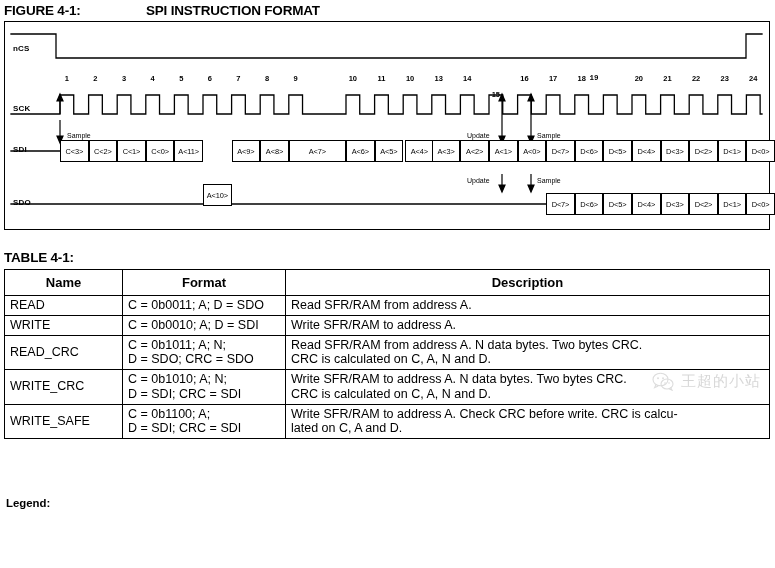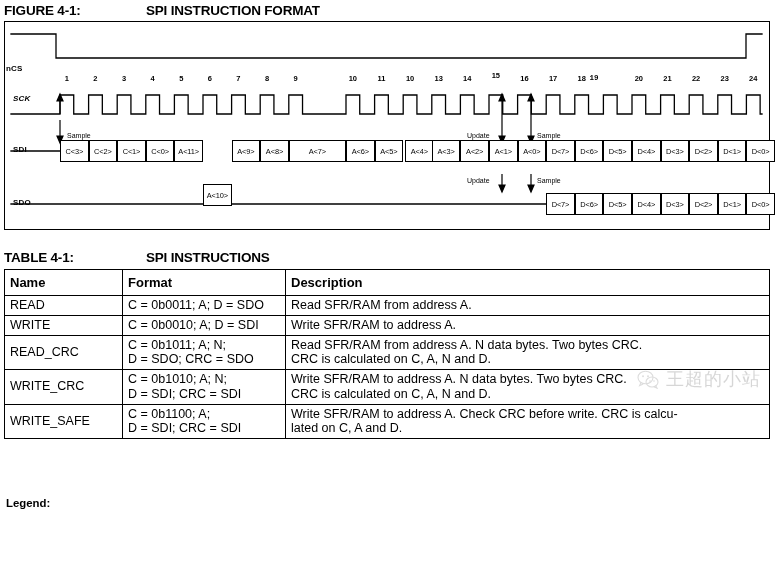--- a/index.html
+++ b/index.html
@@ -81,21 +81,21 @@
     font-size: 12.5px;
   }
   #spi-table th, #spi-table td {
     border: 1.2px solid #000;
     padding: 2px 5px;
     vertical-align: middle;
     line-height: 1.18;
   }
   #spi-table thead th {
     font-weight: bold;
-    text-align: left;
+    text-align: center;
     font-size: 13px;
     height: 26px;
   }
   .c-name  { width: 118px; }
   .c-fmt   { width: 163px; }
   .c-desc  { }
   #spi-table td.cell-name { text-align: left; white-space: nowrap; }
   #spi-table td.cell-fmt  { text-align: left; white-space: pre-line; }
   #spi-table td.cell-desc { text-align: left; white-space: pre-line; }
 
@@ -112,36 +112,36 @@
   #legend-label { font-weight: bold; white-space: nowrap; }
   #legend-text { white-space: pre-line; }
 
   
   #watermark {
     position: absolute;
     right: 14px; bottom: 14px;
     display: flex; align-items: center; gap: 7px;
     opacity: 0.30;
     color: #7b7b7b;
-    font-size: 18px;
+    font-size: 15px;
     letter-spacing: 1px;
   }
 </style>
 </head>
 <body>
 
 <div id="page">
 
   <div class="cap cap-id" style="top:3px;">FIGURE 4-1:</div>
   <div class="cap cap-title" style="top:3px;">SPI INSTRUCTION FORMAT</div>
 
   <div id="fig-frame">
 
-    <div class="sig-label" style="left:1px; top:22px;margin-top:20px;">nCS</div>
-    <div class="sig-label" style="left:8px; top:72px;font-style:italic;">SCK</div>
+    <div class="sig-label" style="left:8px; top:22px;">nCS</div>
+    <div class="sig-label" style="left:8px; top:82px;">SCK</div>
     <div class="sig-label" style="left:8px; top:123px;">SDI</div>
     <div class="sig-label" style="left:8px; top:176px;">SDO</div>
 
     <svg id="wave" width="766" height="207" viewBox="0 0 766 207">
       <g stroke="#000" stroke-width="1.3" fill="none" stroke-linecap="square" stroke-linejoin="miter">
 
         <path d="M 6 12 L 51 12 L 51 36 L 741 36 L 741 12 L 757 12"></path>
 
         <path id="sck-path" d="M 6 92 L 55 92 L 55 73 L 68.728 73 L 68.728 92 L 83.6 92 L 83.6 73 L 97.32799999999999 73 L 97.32799999999999 92 L 112.19999999999999 92 L 112.19999999999999 73 L 125.92799999999998 73 L 125.92799999999998 92 L 140.79999999999998 92 L 140.79999999999998 73 L 154.528 73 L 154.528 92 L 169.39999999999998 92 L 169.39999999999998 73 L 183.128 73 L 183.128 92 L 197.99999999999997 92 L 197.99999999999997 73 L 211.72799999999998 73 L 211.72799999999998 92 L 226.59999999999997 92 L 226.59999999999997 73 L 240.32799999999997 73 L 240.32799999999997 92 L 255.19999999999996 92 L 255.19999999999996 73 L 268.92799999999994 73 L 268.92799999999994 92 L 283.79999999999995 92 L 283.79999999999995 73 L 297.52799999999996 73 L 297.52799999999996 92 L 340.99999999999994 92 L 340.99999999999994 73 L 354.72799999999995 73 L 354.72799999999995 92 L 369.59999999999997 92 L 369.59999999999997 73 L 383.328 73 L 383.328 92 L 398.2 92 L 398.2 73 L 411.928 73 L 411.928 92 L 426.8 92 L 426.8 73 L 440.528 73 L 440.528 92 L 455.40000000000003 92 L 455.40000000000003 73 L 469.12800000000004 73 L 469.12800000000004 92 L 484.00000000000006 92 L 484.00000000000006 73 L 497.72800000000007 73 L 497.72800000000007 92 L 512.6 92 L 512.6 73 L 526.328 73 L 526.328 92 L 541.2 92 L 541.2 73 L 554.928 73 L 554.928 92 L 569.8000000000001 92 L 569.8000000000001 73 L 583.528 73 L 583.528 92 L 598.4000000000001 92 L 598.4000000000001 73 L 612.128 73 L 612.128 92 L 627.0000000000001 92 L 627.0000000000001 73 L 640.7280000000001 73 L 640.7280000000001 92 L 655.6000000000001 92 L 655.6000000000001 73 L 669.3280000000001 73 L 669.3280000000001 92 L 684.2000000000002 92 L 684.2000000000002 73 L 697.9280000000001 73 L 697.9280000000001 92 L 712.8000000000002 92 L 712.8000000000002 73 L 726.5280000000001 73 L 726.5280000000001 92 L 741.4000000000002 92 L 741.4000000000002 73 L 755.1280000000002 73 L 755.1280000000002 92 L 757 92"></path>
 
@@ -182,21 +182,21 @@
         <div class="cyc" style="left: 167.264px; top: 52px;">5</div>
         <div class="cyc" style="left: 195.864px; top: 52px;">6</div>
         <div class="cyc" style="left: 224.464px; top: 52px;">7</div>
         <div class="cyc" style="left: 253.064px; top: 52px;">8</div>
         <div class="cyc" style="left: 281.664px; top: 52px;">9</div>
         <div class="cyc" style="left: 338.864px; top: 52px;">10</div>
         <div class="cyc" style="left: 367.464px; top: 52px;">11</div>
         <div class="cyc" style="left: 396.064px; top: 52px;">10</div>
         <div class="cyc" style="left: 424.664px; top: 52px;">13</div>
         <div class="cyc" style="left: 453.264px; top: 52px;">14</div>
-        <div class="cyc" style="left: 481.864px; top: 49px;">15</div>
+        <div class="cyc" style="left: 481.864px; top: 68px;">15</div>
         <div class="cyc" style="left: 510.464px; top: 52px;">16</div>
         <div class="cyc" style="left: 539.064px; top: 52px;">17</div>
         <div class="cyc" style="left: 567.664px; top: 52px;">18</div>
         <div class="cyc" style="left: 580px; top: 52px; font-family: Liberation Mono, monospace;">19</div>
         <div class="cyc" style="left: 624.864px; top: 52px;">20</div>
         <div class="cyc" style="left: 653.464px; top: 52px;">21</div>
         <div class="cyc" style="left: 682.064px; top: 52px;">22</div>
         <div class="cyc" style="left: 710.664px; top: 52px;">23</div>
         <div class="cyc" style="left: 739.264px; top: 52px;">24</div>
       </div>
@@ -240,21 +240,20 @@
         <div class="bit" style="left: 598.4px; width: 28.6px;">D&lt;5&gt;</div>
         <div class="bit" style="left: 627px; width: 28.6px;">D&lt;4&gt;</div>
         <div class="bit" style="left: 655.6px; width: 28.6px;">D&lt;3&gt;</div>
         <div class="bit" style="left: 684.2px; width: 28.6px;">D&lt;2&gt;</div>
         <div class="bit" style="left: 712.8px; width: 28.6px;">D&lt;1&gt;</div>
         <div class="bit" style="left: 741.4px; width: 28.6px;">D&lt;0&gt;</div>
       </div>
   </div>
 
   <div class="cap" id="tab-cap-id">TABLE 4-1:</div>
-  <div class="cap" id="tab-cap-title">SPI INSTRUCTIONS</div>
 
   <table id="spi-table">
     <colgroup>
       <col class="c-name">
         <col class="c-fmt">
         <col class="c-desc">
     </colgroup>
     <thead>
       <tr>
         <th>Name</th>

